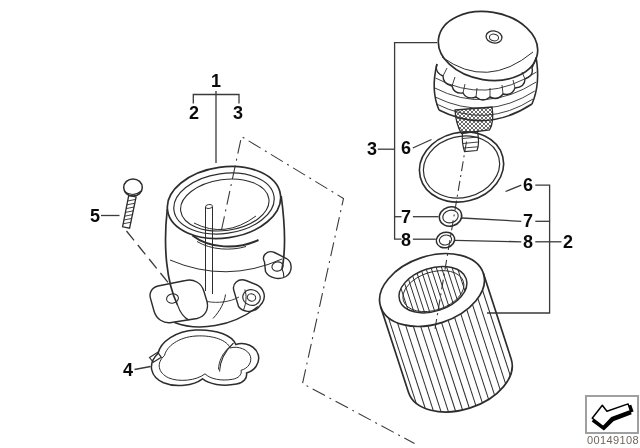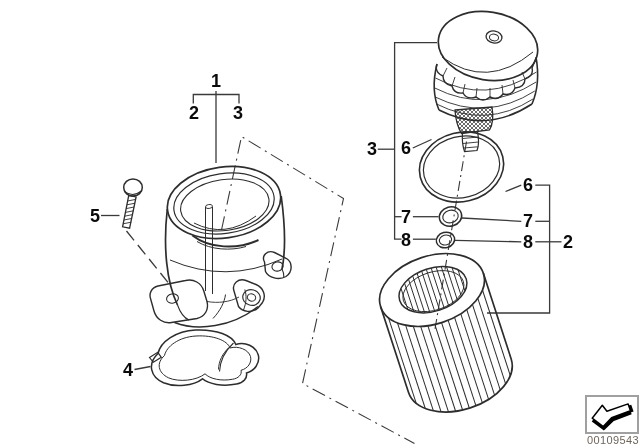--- a/index.html
+++ b/index.html
@@ -244,15 +244,15 @@
   <div class="callout" style="left:528px;top:242px">8</div>
   <div class="callout" style="left:568px;top:242px">2</div>
 
   <div class="icon-box">
     <svg width="50" height="35" viewBox="0 0 53 38">
       <path d="M6,24.5 L17.5,33 L27,24 L47,16.5" stroke="#000" stroke-width="5" fill="none"></path>
       <path d="M45.5,9 L48,16.5" stroke="#000" stroke-width="4" fill="none"></path>
       <path d="M5,23 L16,9 L21,15.5 L44,7.5 L46.5,15 L26,22.5 L17,32 Z" fill="#ffffff" stroke="#000" stroke-width="1.6" stroke-linejoin="round"></path>
     </svg>
   </div>
-  <div class="part-number">00109543</div>
+  <div class="part-number">00149108</div>
 
 </div>
 
 </body></html>

